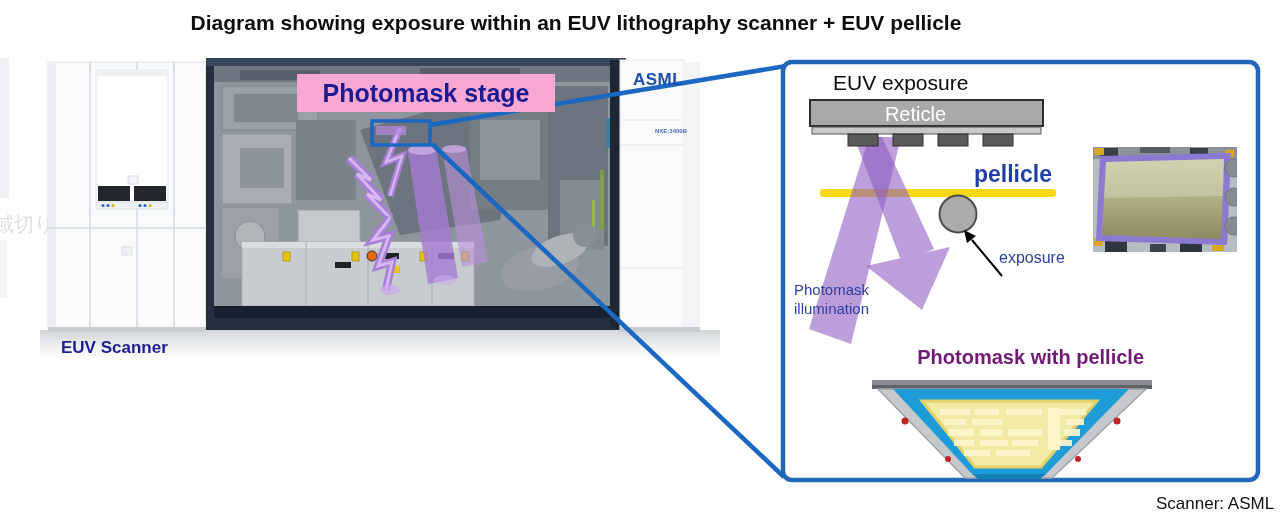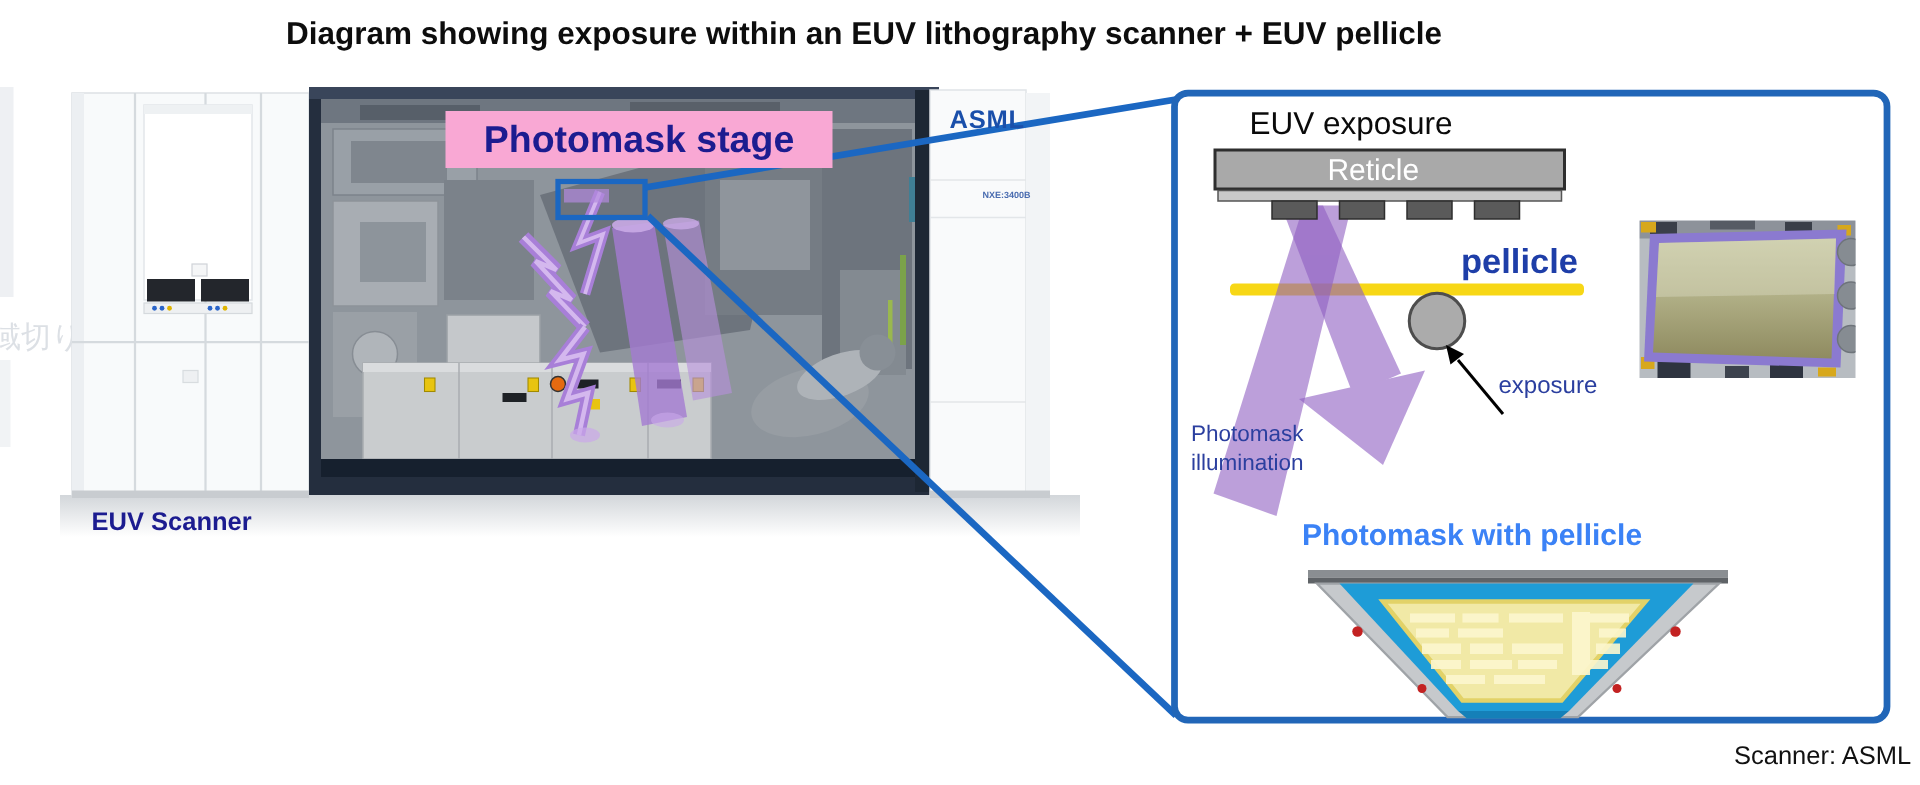--- a/index.html
+++ b/index.html
@@ -15,21 +15,21 @@
                color:#1c1c90;font-size:25px;font-weight:bold;}
   .asml-logo{left:633px;top:70px;color:#1a4faa;font-size:17px;font-weight:bold;letter-spacing:.5px;}
   .model{left:655px;top:128px;color:#4a6cb0;font-size:6px;font-weight:bold;}
   .euv-scanner{left:61px;top:338px;color:#1c1c90;font-size:17px;font-weight:bold;}
   .euv-photomask{left:833px;top:71px;color:#0a0a0a;font-size:21px;}
   .reticle{left:810px;top:101px;width:211px;height:26px;line-height:26px;text-align:center;
            color:#ffffff;font-size:20px;}
   .pellicle{left:974px;top:161px;color:#1e3ea8;font-size:23px;font-weight:bold;}
   .particle{left:999px;top:249px;color:#2b3f9f;font-size:16px;}
   .reflected{left:794px;top:280px;width:98px;color:#2b3f9f;font-size:15px;line-height:19px;white-space:normal;}
-  .pwp-title{left:868px;top:346px;width:276px;text-align:left;color:#3b82f6;font-size:20px;font-weight:bold;}
+  .pwp-title{left:868px;top:346px;width:276px;text-align:right;color:#701a75;font-size:20px;font-weight:bold;}
   .source{left:1156px;top:494px;color:#111;font-size:17px;}
 </style>
 </head>
 <body>
 
 <div id="canvas">
 
   <div class="txt watermark">域切り取り(R)</div>
 
   <svg id="art" width="1280" height="523" viewBox="0 0 1280 523">

